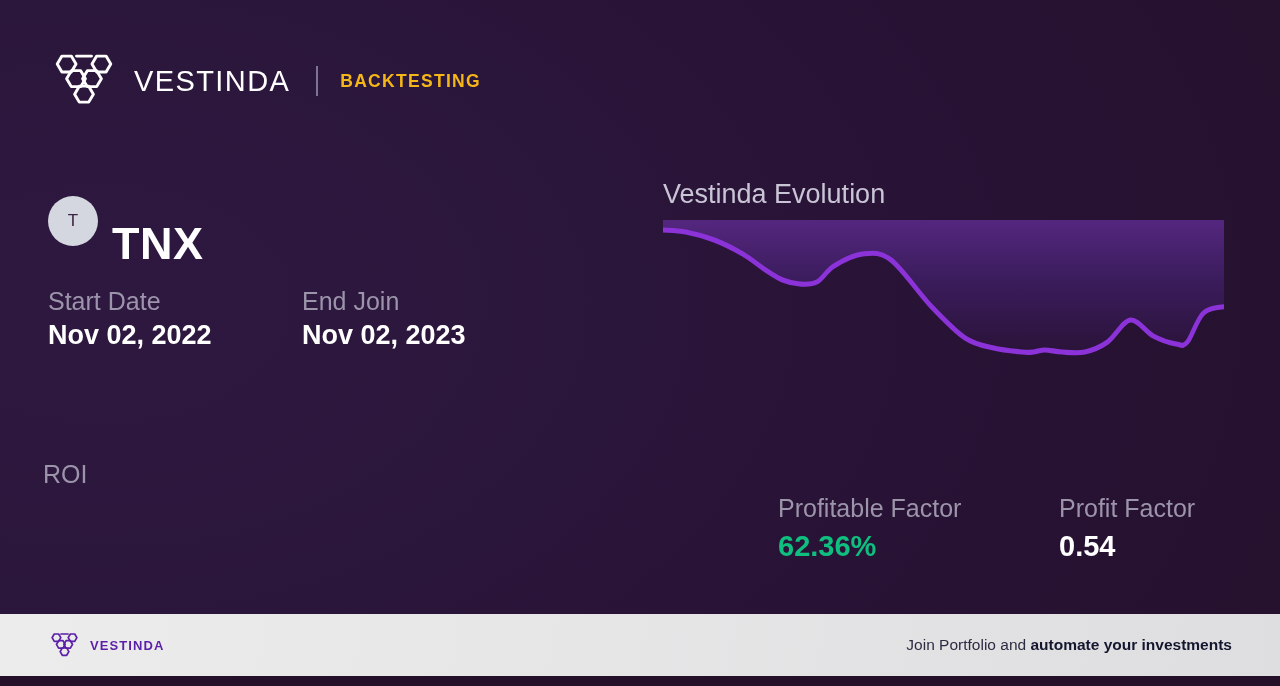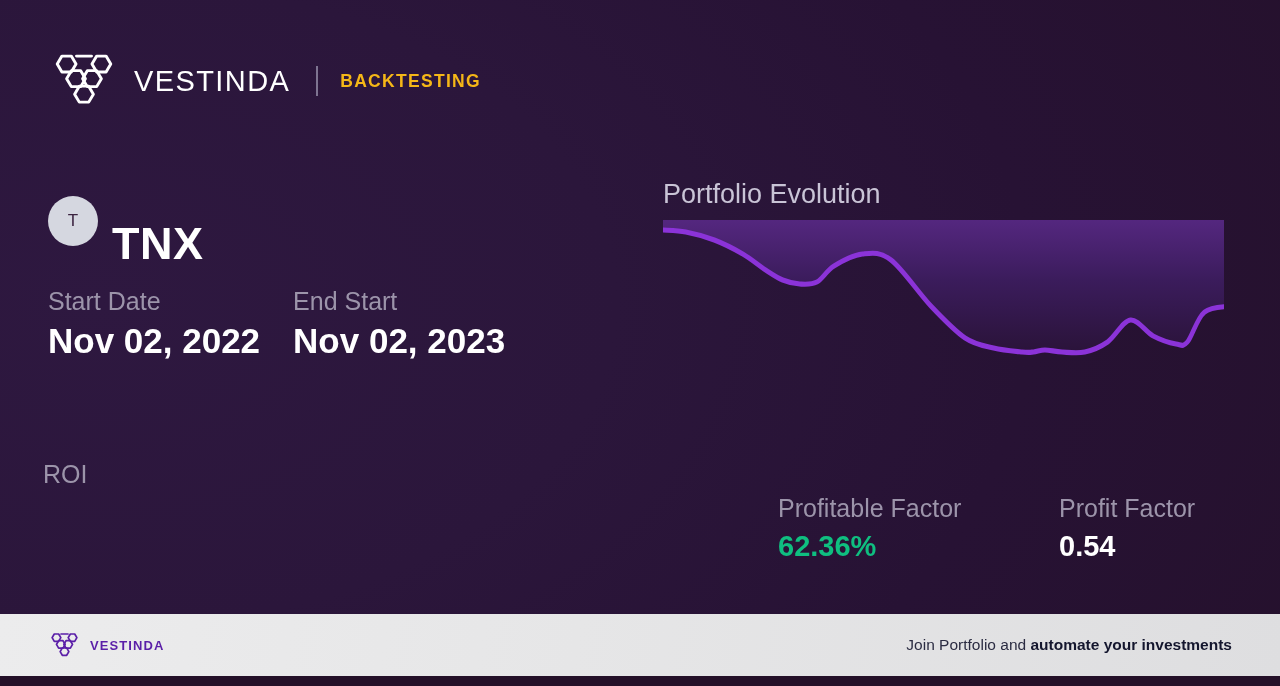--- a/index.html
+++ b/index.html
@@ -59,31 +59,30 @@
     flex:0 0 auto;
   }
   .ticker {
     color:#ffffff; font-size:45px; font-weight:bold;
     letter-spacing:.5px; line-height:1;margin-top:45px;
   }
 
   
   .dates {
     position:absolute; left:48px; top:285px;
-    display:flex; gap:33px;
+    display:flex; gap:64px;
   }
   .date-col { min-width:190px; }
   .field-label {
     color:#9c94aa; font-size:25px; font-weight:400; line-height:1.28;
     white-space:nowrap;
   }
   .field-value {
-    color:#ffffff; font-size:35px; font-weight:bold; line-height:1.35;
-    white-space:nowrap;
-    text-align:center;
+    color:#ffffff; font-size:27px; font-weight:bold; line-height:1.35;
+    white-space:nowrap;
   }
 
   
   .roi-block { position:absolute; left:43px; top:458px; }
   .roi-label { color:#9c94aa; font-size:25px; line-height:1.3; }
   .roi-value {
     color:#d33b69; font-size:56px; font-weight:bold;
     line-height:1.1; letter-spacing:-1px; margin-top:6px;
   }
 
@@ -148,31 +147,31 @@
     </div>
     <div class="ticker">TNX</div>
   </div>
 
   <div class="dates">
     <div class="date-col">
       <div class="field-label">Start Date</div>
       <div class="field-value">Nov 02, 2022</div>
     </div>
     <div class="date-col">
-      <div class="field-label">End Start</div>
+      <div class="field-label">End Join</div>
       <div class="field-value">Nov 02, 2023</div>
     </div>
   </div>
 
   <div class="roi-block">
     <div class="roi-label">ROI</div>
   </div>
 
   <div class="chart-wrap">
-    <div class="chart-title">Portfolio Evolution</div>
+    <div class="chart-title">Vestinda Evolution</div>
     <svg class="chart-svg" viewBox="0 0 570 180" preserveAspectRatio="none">
       <defs>
         <linearGradient id="areaGrad" x1="0" y1="0" x2="0" y2="1">
           <stop offset="0%" stop-color="#54277f" stop-opacity="1"></stop>
           <stop offset="45%" stop-color="#3b1c5c" stop-opacity="1"></stop>
           <stop offset="100%" stop-color="#2a1339" stop-opacity="1"></stop>
         </linearGradient>
         <clipPath id="plotClip">
           <rect x="0" y="0" width="561" height="180"></rect>
         </clipPath>

